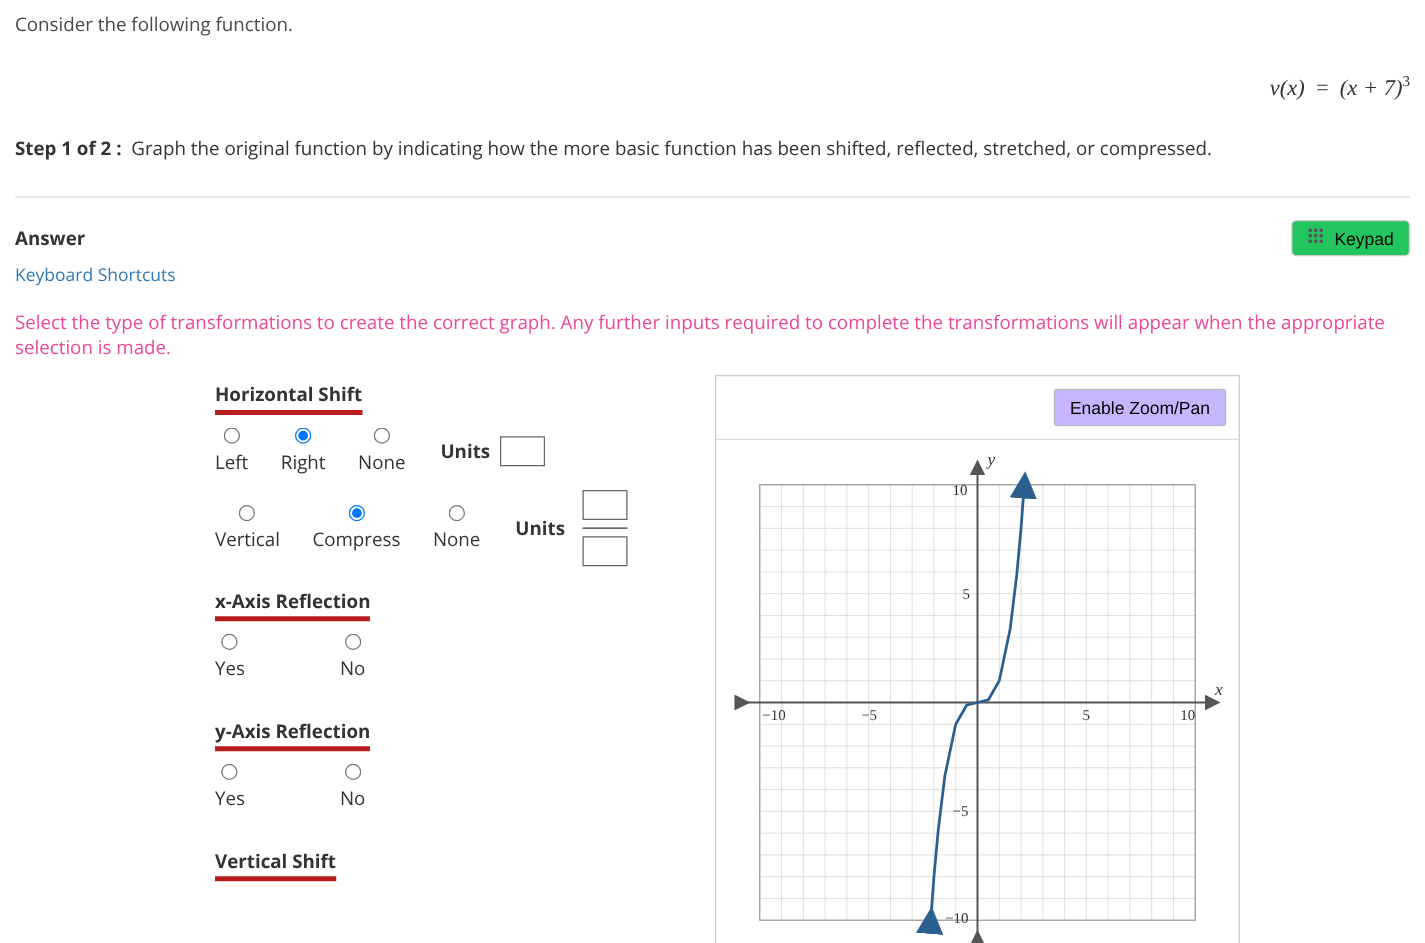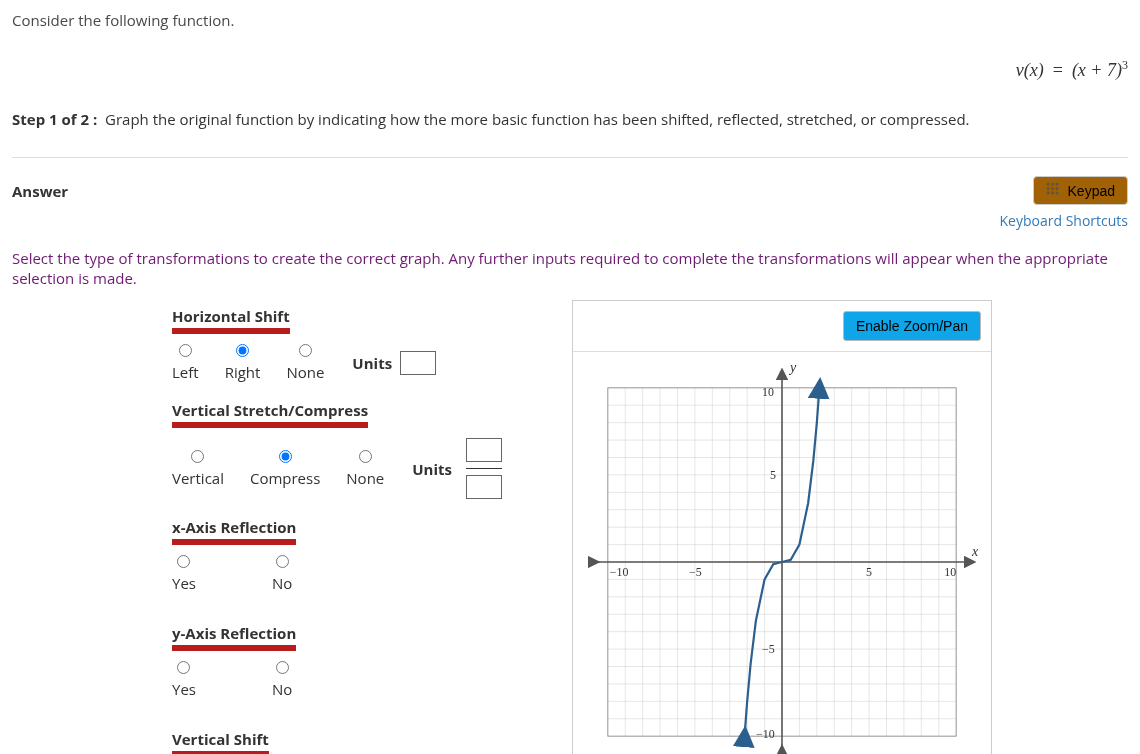--- a/index.html
+++ b/index.html
@@ -12,38 +12,38 @@
     background: #fff;
   }
   .prompt { color: #494949; margin-bottom: 18px; }
   .formula { text-align:right; margin: 28px 0 28px 0; font-family: "Times New Roman", serif; font-style: italic; font-size: 18px; }
   .formula .exp { font-size: 12px; vertical-align: super; font-style: normal;}
   .step-row { margin: 10px 0 28px 0; }
   .step-label { font-weight: bold; color:#333; }
   hr.divider { border:none; border-top:1px solid #ddd; margin:0 0 18px 0;}
   .answer-row { display:flex; justify-content:space-between; align-items:center; }
   .answer-label { font-weight:bold; color:#333; }
-  .keypad-btn { border:1px solid #ccc; border-radius:4px; background:#a16207; padding:5px 12px; font-size:14px; display:inline-flex; align-items:center; gap:8px; cursor:pointer;}
+  .keypad-btn { border:1px solid #ccc; border-radius:4px; background:#22c55e; padding:5px 12px; font-size:14px; display:inline-flex; align-items:center; gap:8px; cursor:pointer;}
   .keypad-icon svg { width:14px; height:14px; fill:#555;}
-  .kbs-link { text-align:right; color:#337ab7; font-size:14px; margin-top:6px; cursor:pointer;}
-  .instr { margin: 18px 0 12px 0; color:#701a75; }
+  .kbs-link { text-align:left; color:#337ab7; font-size:14px; margin-top:6px; cursor:pointer;}
+  .instr { margin: 18px 0 12px 0; color:#ec4899; }
   .main-row { display:flex; gap:20px; margin-top: 4px;}
   .controls { flex:0 0 360px; margin-left: 160px;}
-  .group-header { font-weight:bold; border-bottom:6px solid #b91c1c; display:inline-block; margin: 6px 0 10px 0; padding-bottom:2px;}
+  .group-header { font-weight:bold; border-bottom:4px solid #b91c1c; display:inline-block; margin: 6px 0 10px 0; padding-bottom:2px;}
   .radio-row { display:flex; align-items:center; gap:8px; flex-wrap:wrap;}
   .radio-row label { display:inline-flex; align-items:center; gap:5px; margin-right:18px; font-size:15px; color:#333;flex-direction:column;}
   .radio-row .units-label { font-weight:bold; margin-left:2px;}
   .units-input { width:36px; height:24px; border:1.5px solid #666; }
   .hint { color:#d9534f; font-weight:bold; font-size:14.5px; margin-top:4px; margin-bottom:12px;}
   .group-block { margin-bottom: 12px; }
   .stacked-units { display:inline-flex; flex-direction:column; gap:6px; margin-left:6px;}
   .stacked-units hr { border:none; border-top:1.5px solid #333; margin:0;}
   .graph-wrap { border:1px solid #ccc; width:420px; flex: 0 0 420px; position:relative; margin-left: 20px;}
   .graph-toolbar { padding:10px; text-align:right; border-bottom:1px solid #ddd;}
-  .zoom-btn { border:1px solid #bbb; background:#0ea5e9; padding:6px 12px; border-radius:3px; font-size:14px; cursor:pointer;}
+  .zoom-btn { border:1px solid #bbb; background:#c4b5fd; padding:6px 12px; border-radius:3px; font-size:14px; cursor:pointer;}
   .graph-area { height: 420px; position:relative; }
   .graph-area svg { width:100%; height:100%; }
   input[type="radio"] { margin:0; }
 </style>
 </head>
 <body>
 
 <div class="prompt">Consider the following function.</div>
 
 <div class="formula">
@@ -99,21 +99,20 @@
         <label>
             <input type="radio" name="hshift" style="">
             <span>None</span>
           </label>
         <span class="units-label">Units</span>
         <input class="units-input" style="">
       </div>
     </div>
 
     <div class="group-block">
-      <div class="group-header">Vertical Stretch/Compress</div>
       <div class="radio-row">
         <label>
             <input type="radio" name="vsc" style="">
             <span>Vertical</span>
           </label>
         <label>
             <input type="radio" name="vsc" checked="" style="">
             <span>Compress</span>
           </label>
         <label>

